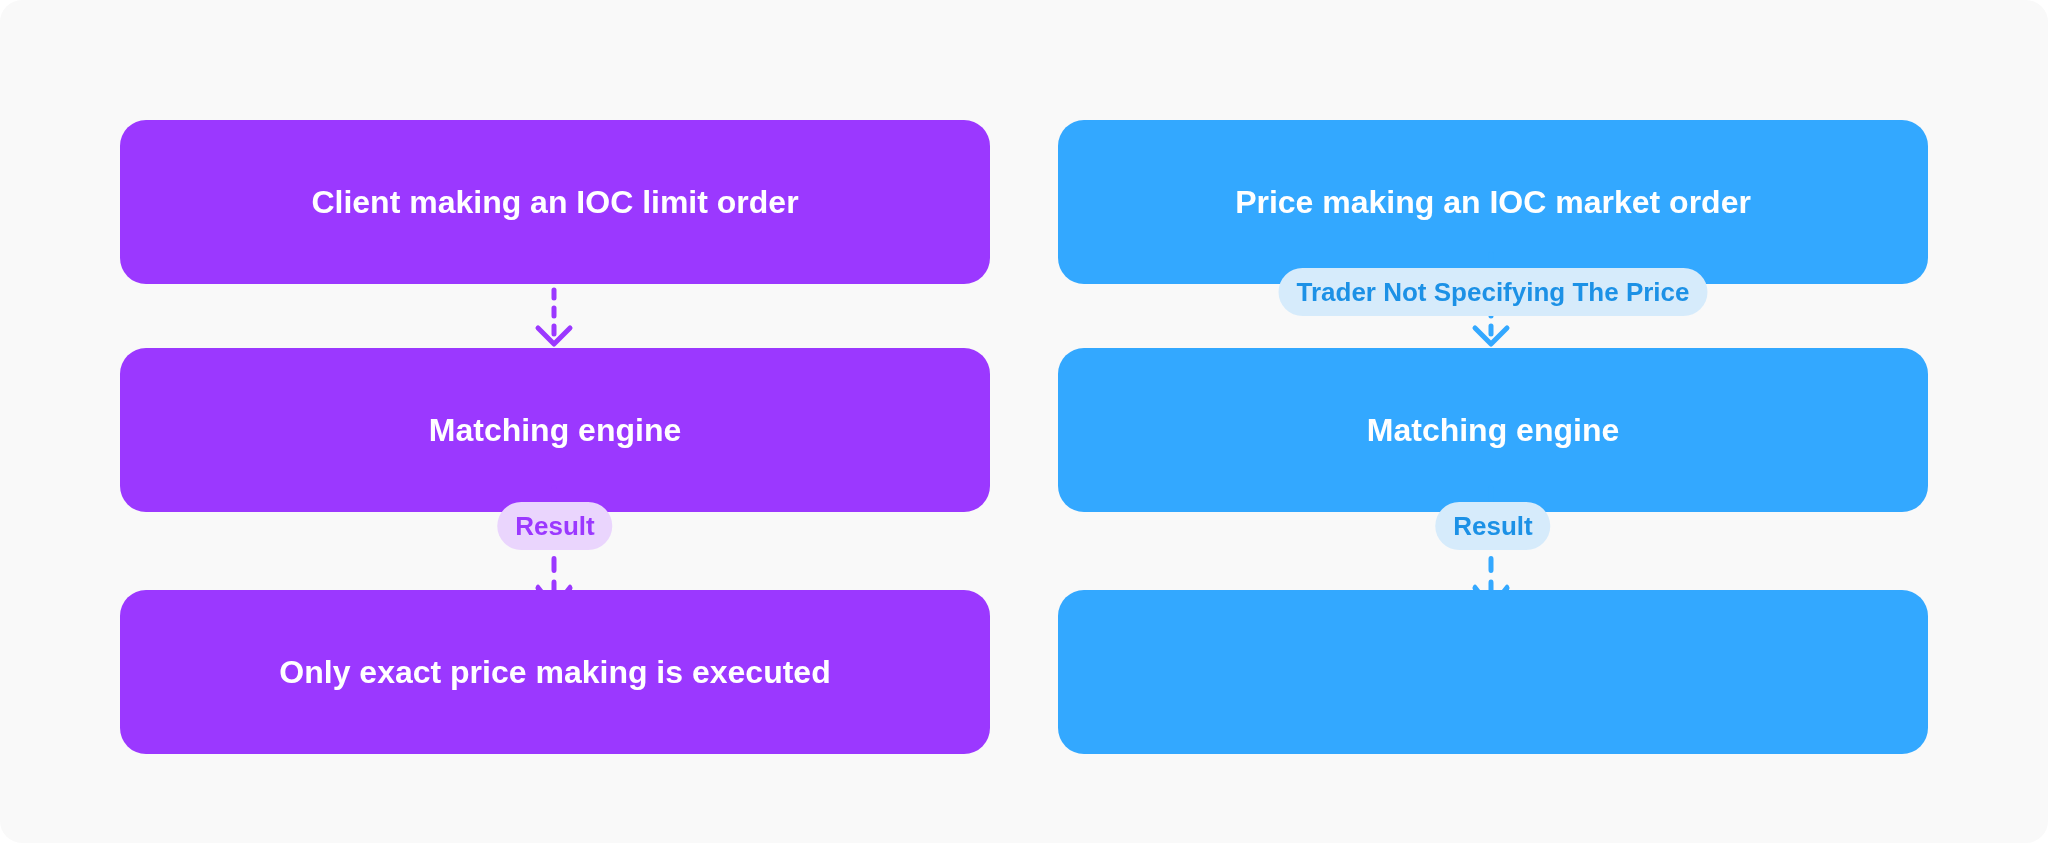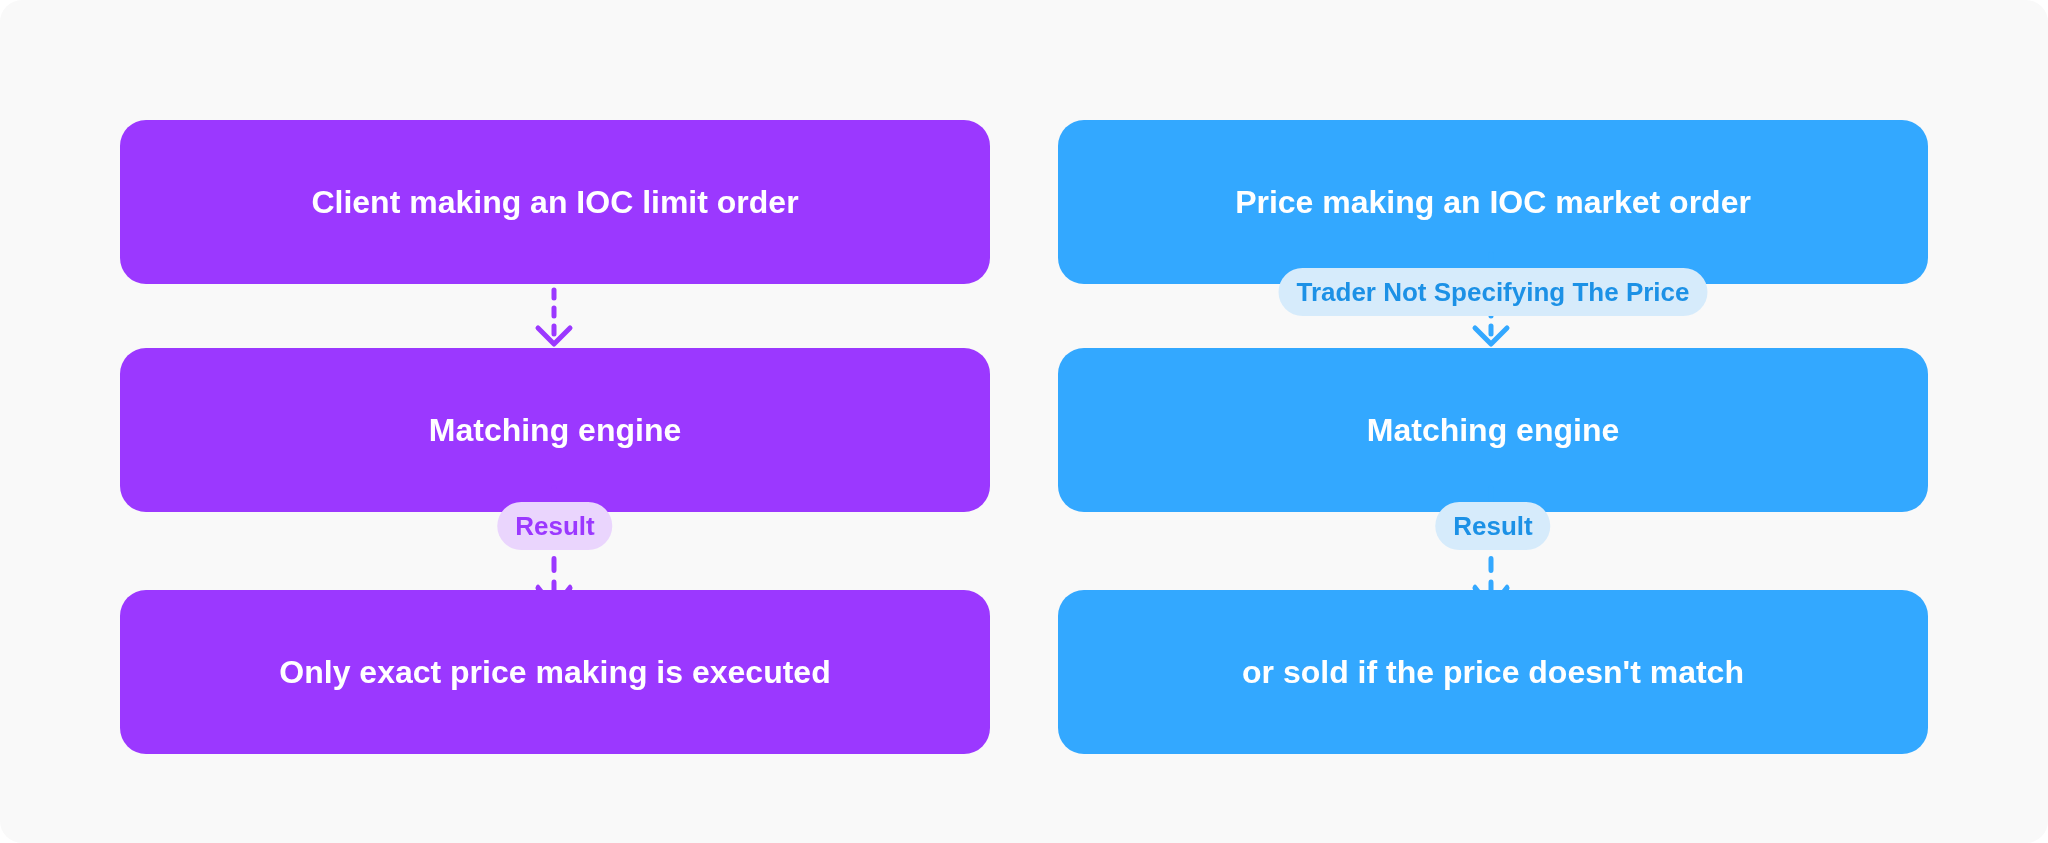--- a/index.html
+++ b/index.html
@@ -78,18 +78,17 @@
     <div class="connector c2">
       <svg viewBox="0 0 870 104" preserveAspectRatio="none">
         <line x1="433" y1="2" x2="433" y2="88" stroke="#33a8ff" stroke-width="5" stroke-linecap="round" stroke-dasharray="8 10"></line>
         <polyline points="417,78 433,94 449,78" fill="none" stroke="#33a8ff" stroke-width="5" stroke-linecap="round" stroke-linejoin="round"></polyline>
       </svg>
       <div class="pill">Result</div>
     </div>
 
     <div class="box b3">
       <div>
-        <div>or sold if the price doesn't match</div>
       </div>
     </div>
   </div>
 
 </div>
 
 </body></html>

